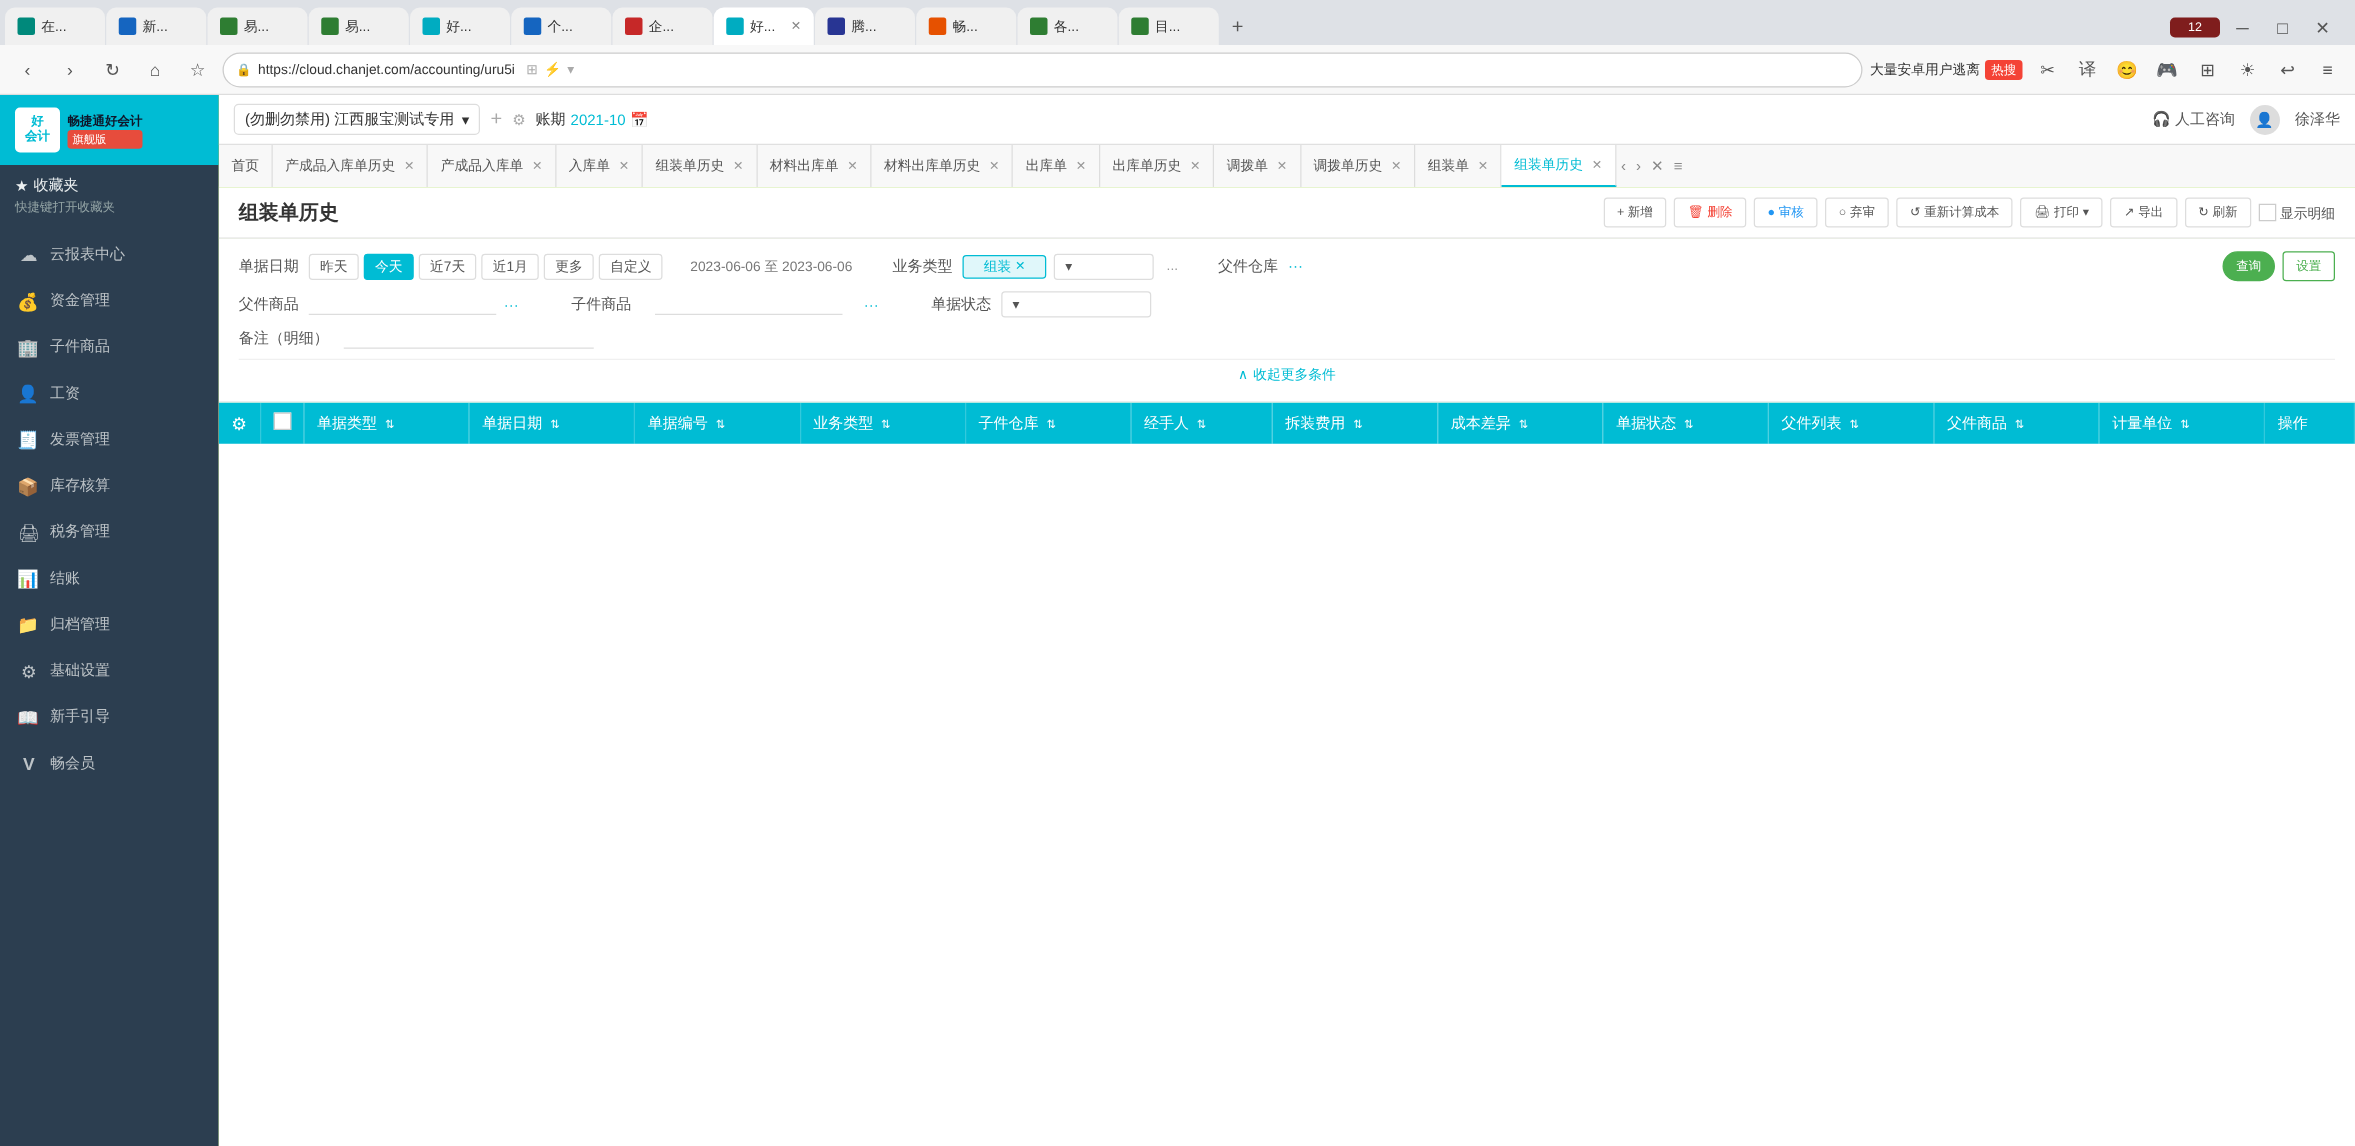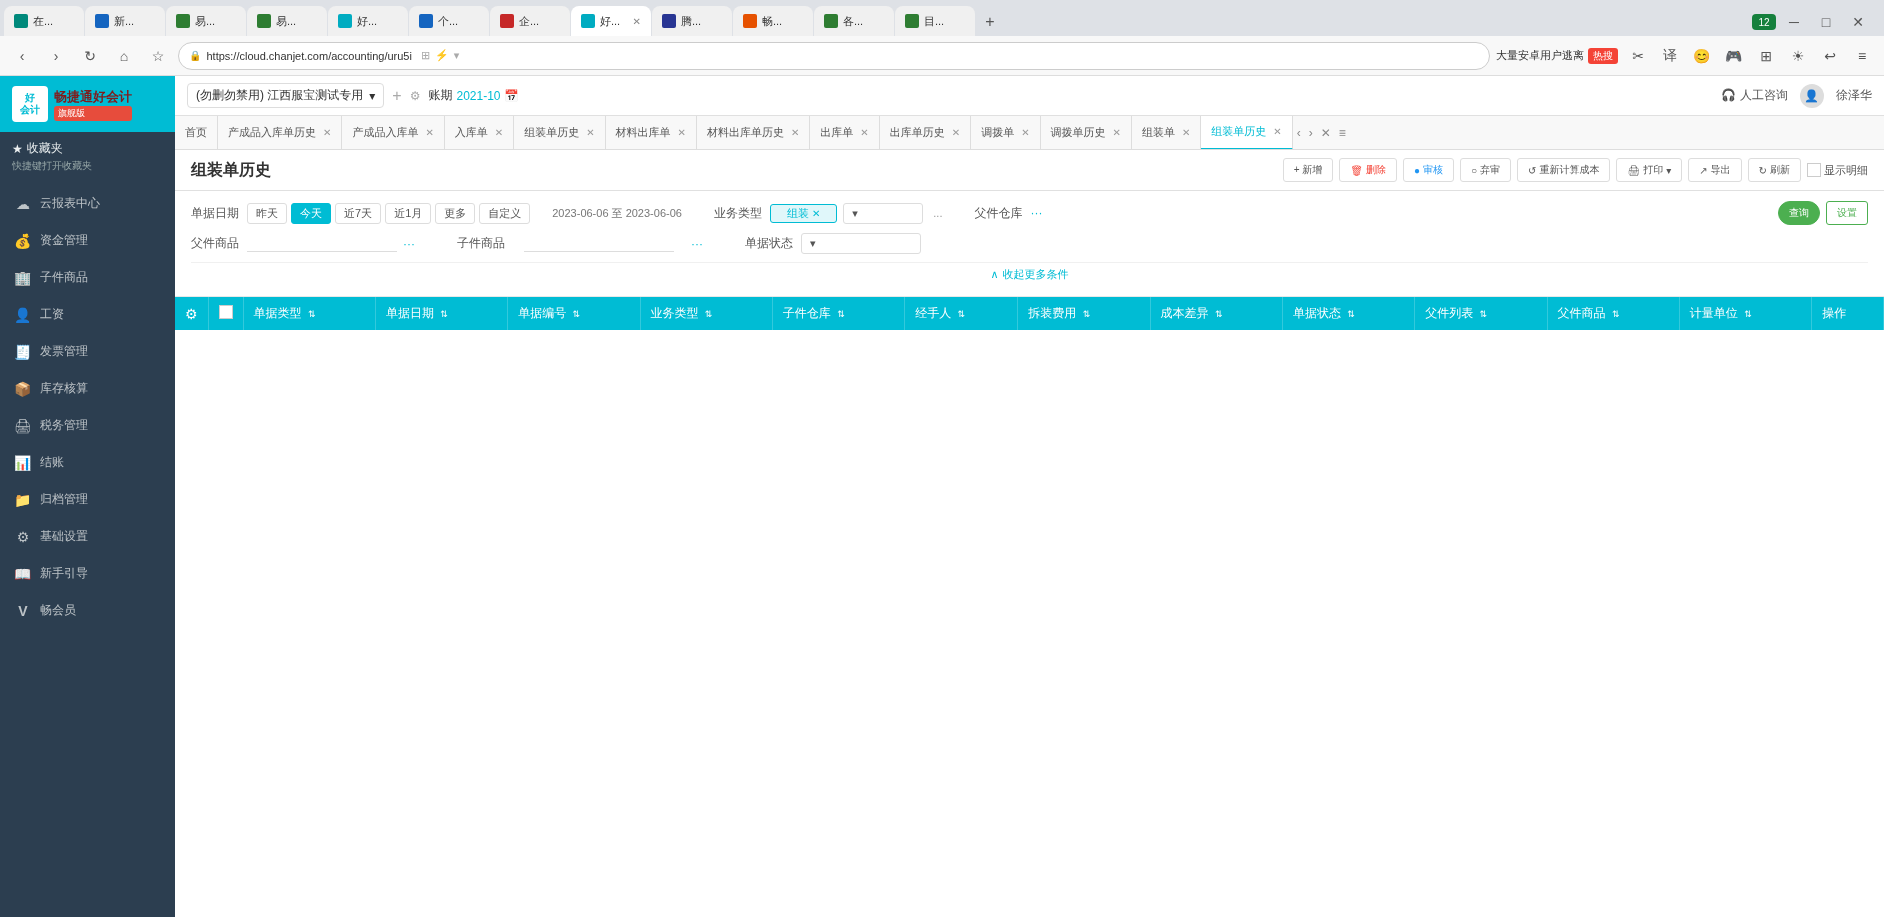--- a/index.html
+++ b/index.html
@@ -29,21 +29,21 @@
     .toolbar-icons { display: flex; align-items: center; gap: 4px; }
     .toolbar-icon { width: 28px; height: 28px; display: flex; align-items: center; justify-content: center; font-size: 14px; color: #555; cursor: pointer; }
 
     
     .app-layout { display: flex; height: calc(917px - 76px); }
 
     
     .sidebar { width: 175px; background: #2c3e50; display: flex; flex-direction: column; flex-shrink: 0; }
     .sidebar-logo { display: flex; align-items: center; gap: 6px; padding: 10px 12px; background: #00bcd4; }
     .sidebar-logo-icon { width: 36px; height: 36px; background: #fff; border-radius: 4px; display: flex; align-items: center; justify-content: center; font-size: 10px; color: #00bcd4; font-weight: bold; line-height: 1.2; text-align: center; }
-    .sidebar-logo-text { color: #7f1d1d; font-size: 13px; font-weight: bold; }
+    .sidebar-logo-text { color: #0f172a; font-size: 10px; font-weight: bold; }
     .sidebar-logo-badge { background: #e74c3c; color: #fff; font-size: 9px; padding: 1px 4px; border-radius: 3px; }
 
     .sidebar-favorites { padding: 8px 12px; }
     .sidebar-favorites-title { color: #ecf0f1; font-size: 12px; display: flex; align-items: center; gap: 4px; }
     .sidebar-favorites-sub { color: #95a5a6; font-size: 10px; margin-top: 2px; }
 
     .sidebar-nav { flex: 1; overflow-y: auto; padding: 4px 0; }
     .sidebar-nav-item { display: flex; align-items: center; gap: 8px; padding: 10px 14px; color: #bdc3c7; cursor: pointer; font-size: 12px; }
     .sidebar-nav-item .nav-icon { font-size: 14px; width: 18px; text-align: center; }
 
@@ -153,21 +153,21 @@
     <div class="browser-tab">
       <div class="tab-favicon green"></div>
       <span>各...</span>
     </div>
     <div class="browser-tab">
       <div class="tab-favicon green"></div>
       <span>目...</span>
     </div>
     <div class="tab-add">+</div>
     <div style="display:flex;align-items:center;gap:4px;margin-left:auto;padding-right:8px;">
-      <div class="toolbar-icon" style="background:#15803d;color:#fff;border-radius:4px;font-size:10px;width:24px;height:16px;">12</div>
+      <div class="toolbar-icon" style="background:#7f1d1d;color:#fff;border-radius:4px;font-size:10px;width:40px;height:16px;">12</div>
       <div class="toolbar-icon">─</div>
       <div class="toolbar-icon">□</div>
       <div class="toolbar-icon">✕</div>
     </div>
   </div>
 
   <div class="browser-toolbar">
     <div class="nav-btn">‹</div>
     <div class="nav-btn">›</div>
     <div class="nav-btn">↻</div>
@@ -444,20 +444,24 @@
         </div>
 
         <div style="display:flex;align-items:center;gap:6px;margin-left:30px;">
           <span class="filter-label">单据状态</span>
           <div class="filter-select" style="min-width:120px;">
             <span>▾</span>
           </div>
         </div>
       </div>
 
+      <div class="filter-row">
+        <span class="filter-label">备注（明细）</span>
+        <input class="filter-input" style="min-width: 200px;">
+      </div>
 
       <div class="collapse-bar">
         <span>∧</span>
         <span>收起更多条件</span>
       </div>
     </div>
 
     <div class="table-container">
       <table class="data-table">
         <thead>

